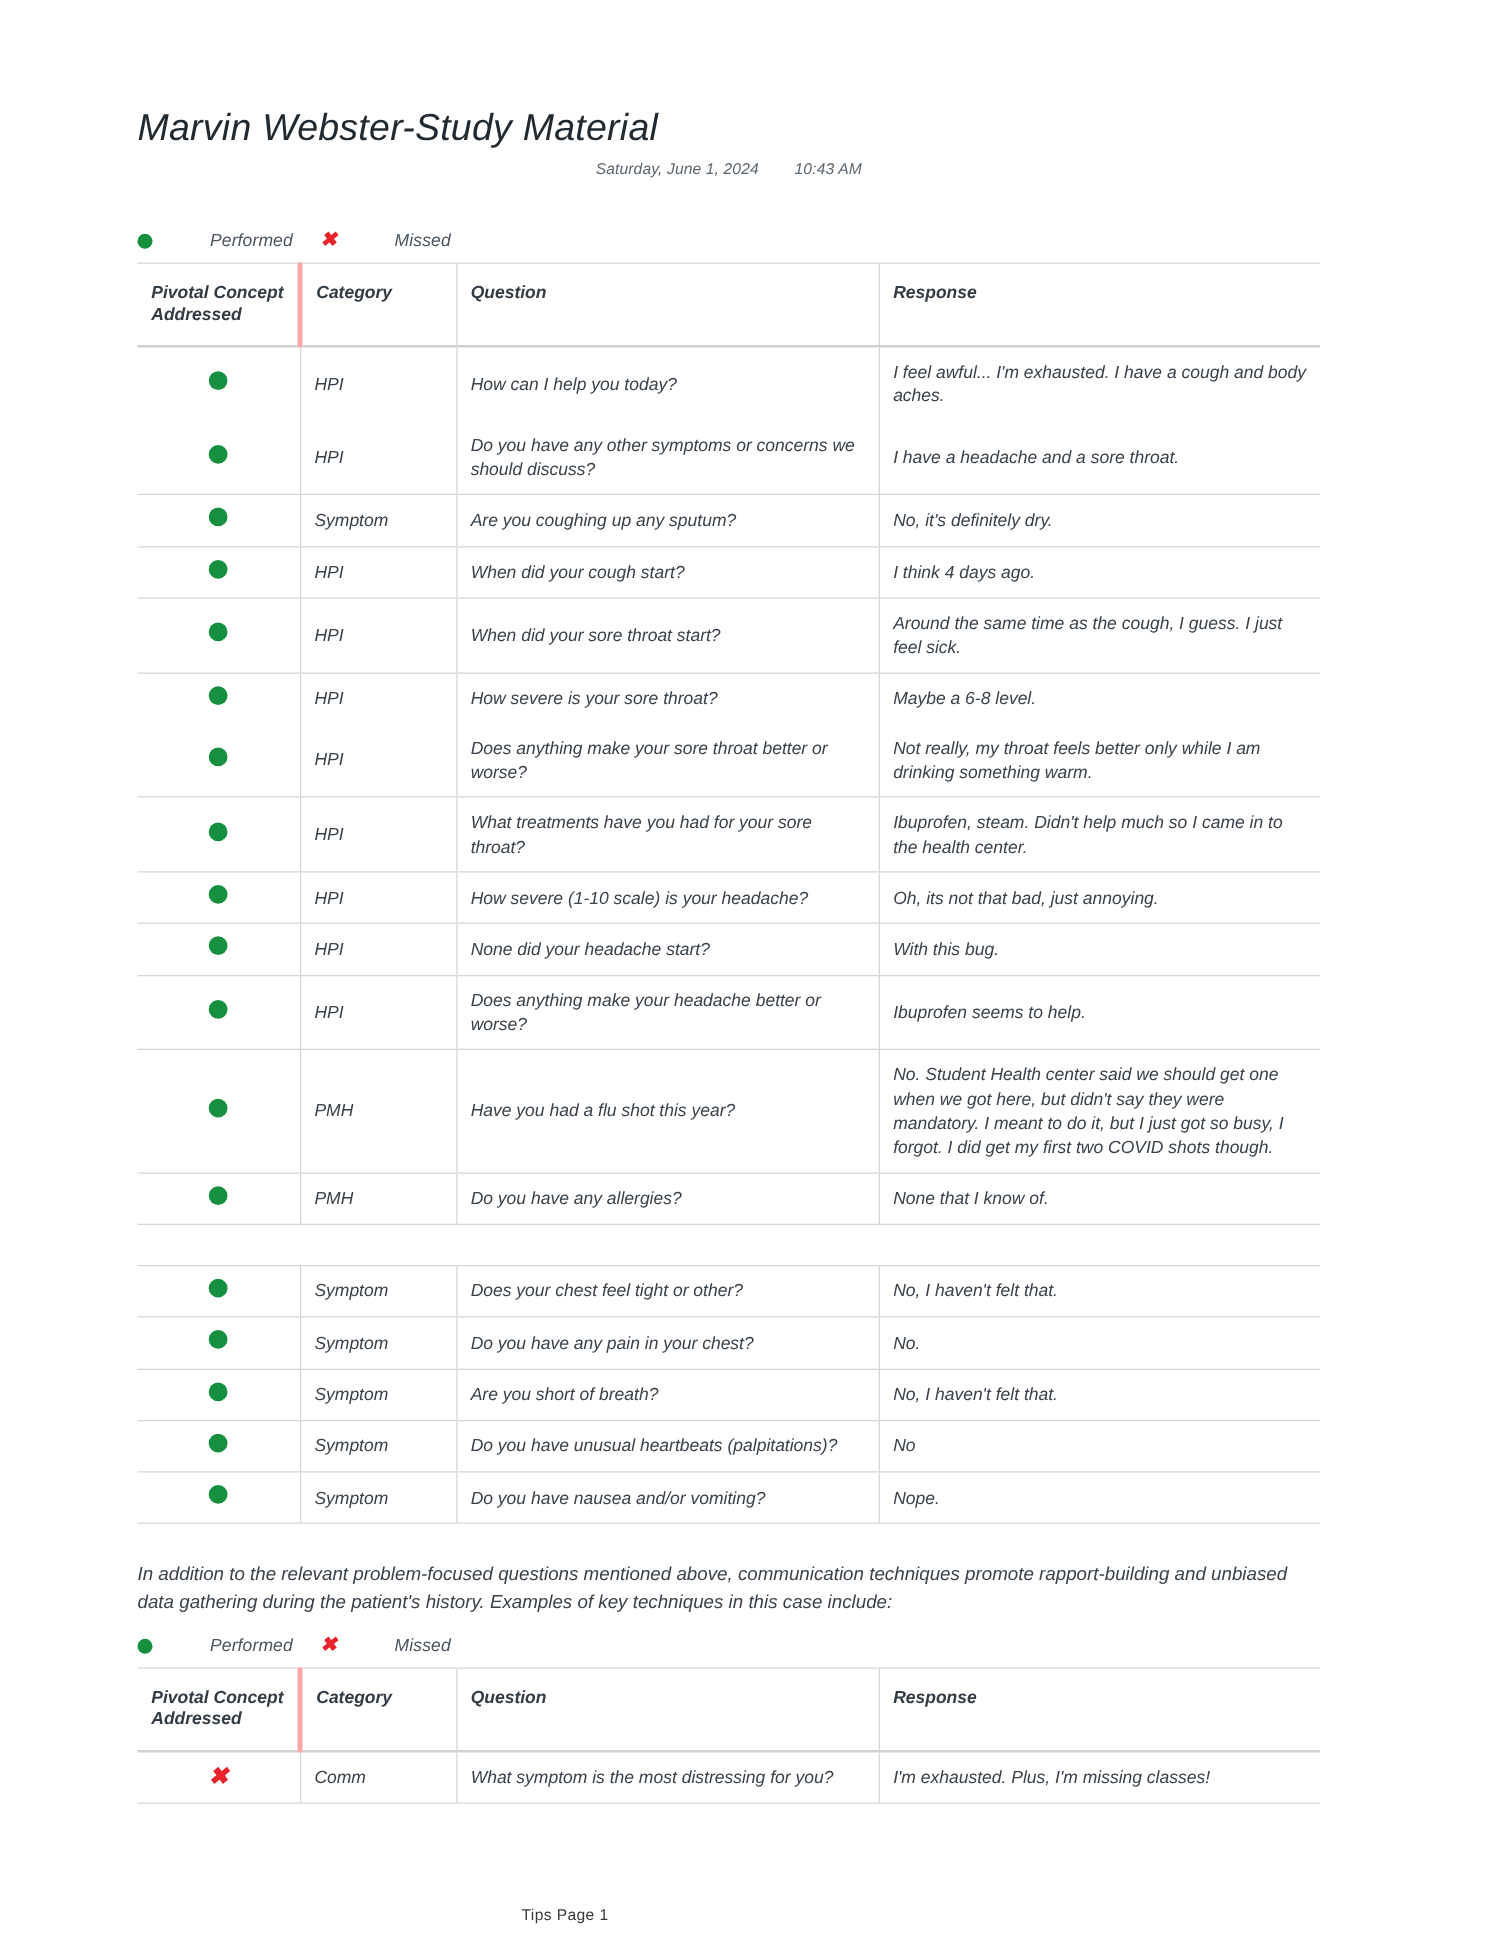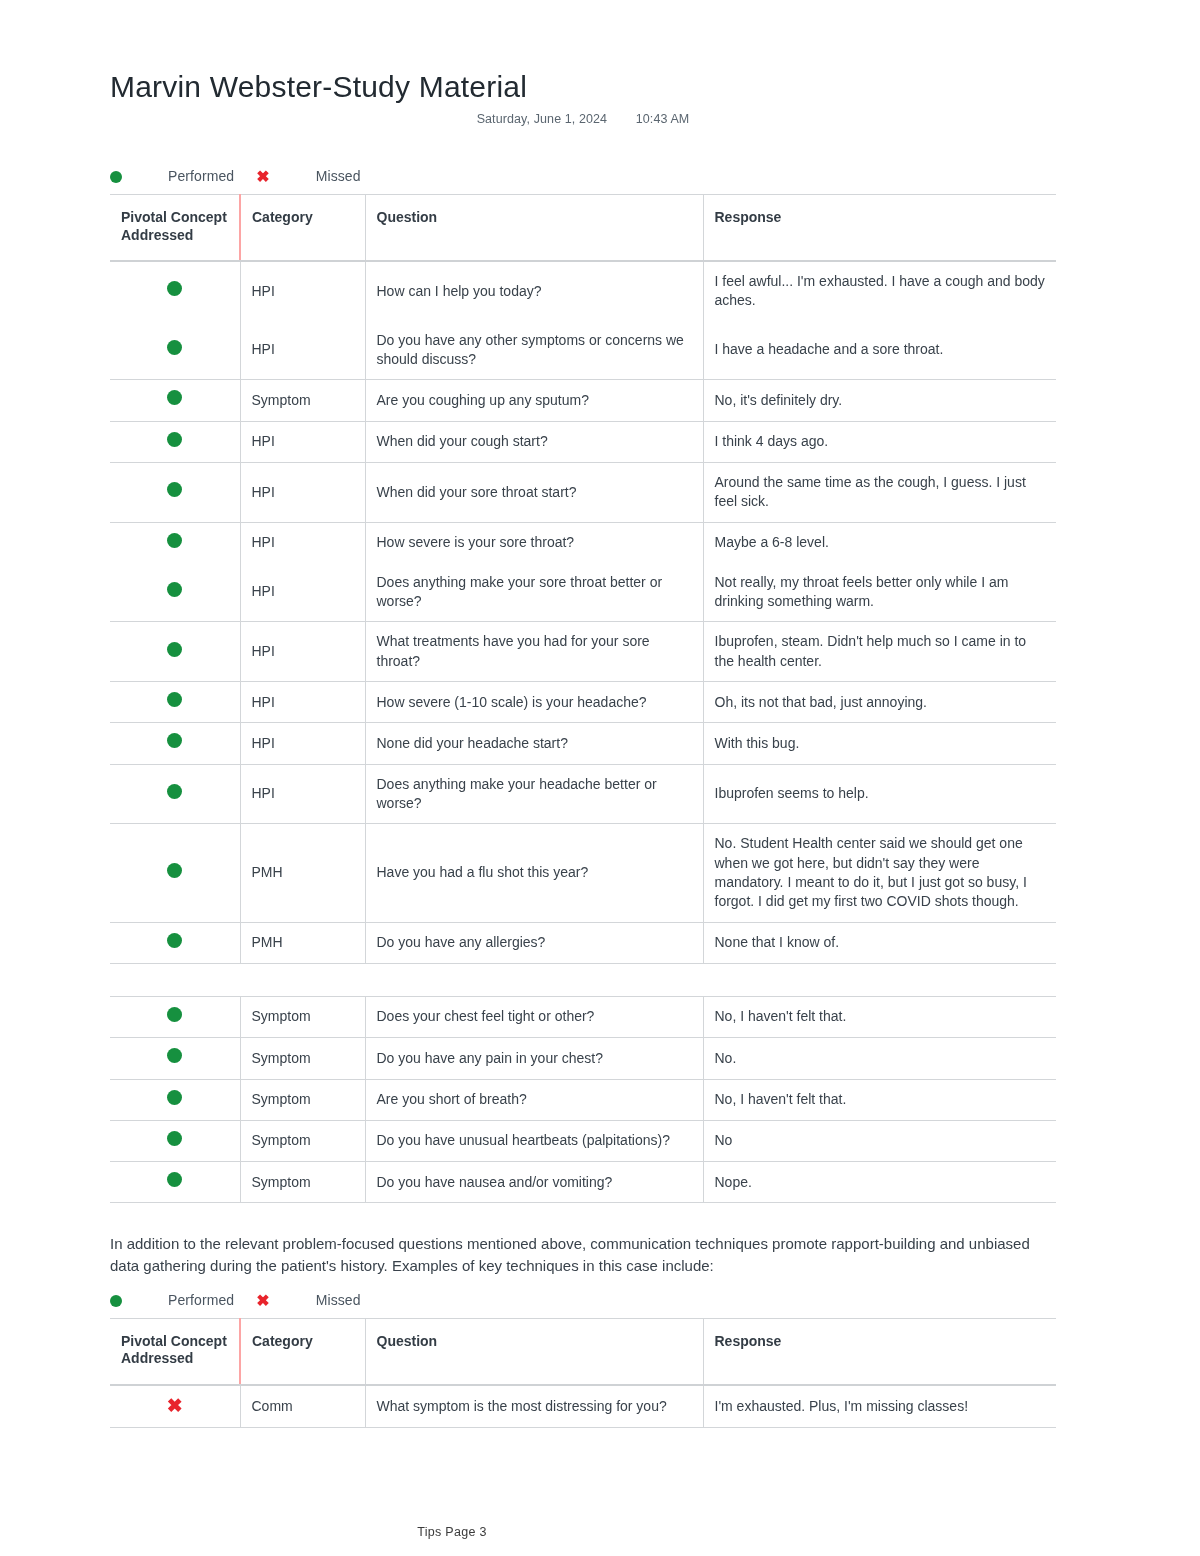--- a/index.html
+++ b/index.html
@@ -18,22 +18,23 @@
   .page {
     position: relative;
     width: 1200px;
     height: 1556px;
     box-sizing: border-box;
     padding: 0;
   }
   .content {
     position: absolute;
     left: 110px;
-    top: 0;
+    top: 16px;
     width: 946px;
+    font-style: italic;
   }
 
   
   .doc-title {
     font-size: 30px;
     font-weight: 400;
     color: #222a31;
     letter-spacing: 0.2px;
     margin: 0;
     padding-top: 70px;
@@ -104,21 +105,21 @@
     font-size: 14px;
     color: #333c45;
     text-align: left;
     vertical-align: top;
     padding-top: 14px;
     padding-bottom: 16px;
     line-height: 1.25;
     border-bottom: 2px solid #cfd2d5;
   }
   table.qa thead th.pivot-head {
-    border-right: 2px solid #fca5a5;
+    border-right: 4px solid #fca5a5;
   }
 
   table.qa tbody td {
     line-height: 1.38;
     color: #39424b;
   }
   table.qa tbody tr { border-bottom: 1px solid #d3d6d9; }
   table.qa tbody tr.no-rule { border-bottom: none; }
   table.qa tbody tr:last-child { border-bottom: 1px solid #d3d6d9; }
 
@@ -365,15 +366,15 @@
             <td class="category">Comm</td>
             <td class="question">What symptom is the most distressing for you?</td>
             <td class="response">I'm exhausted. Plus, I'm missing classes!</td>
           </tr>
         </tbody>
     </table>
 
   </div>
 
   <div class="footer">
-    <span class="inner">Tips Page 3</span>
+    <span class="inner">Tips Page 1</span>
   </div>
 </div>
 
 </body></html>

